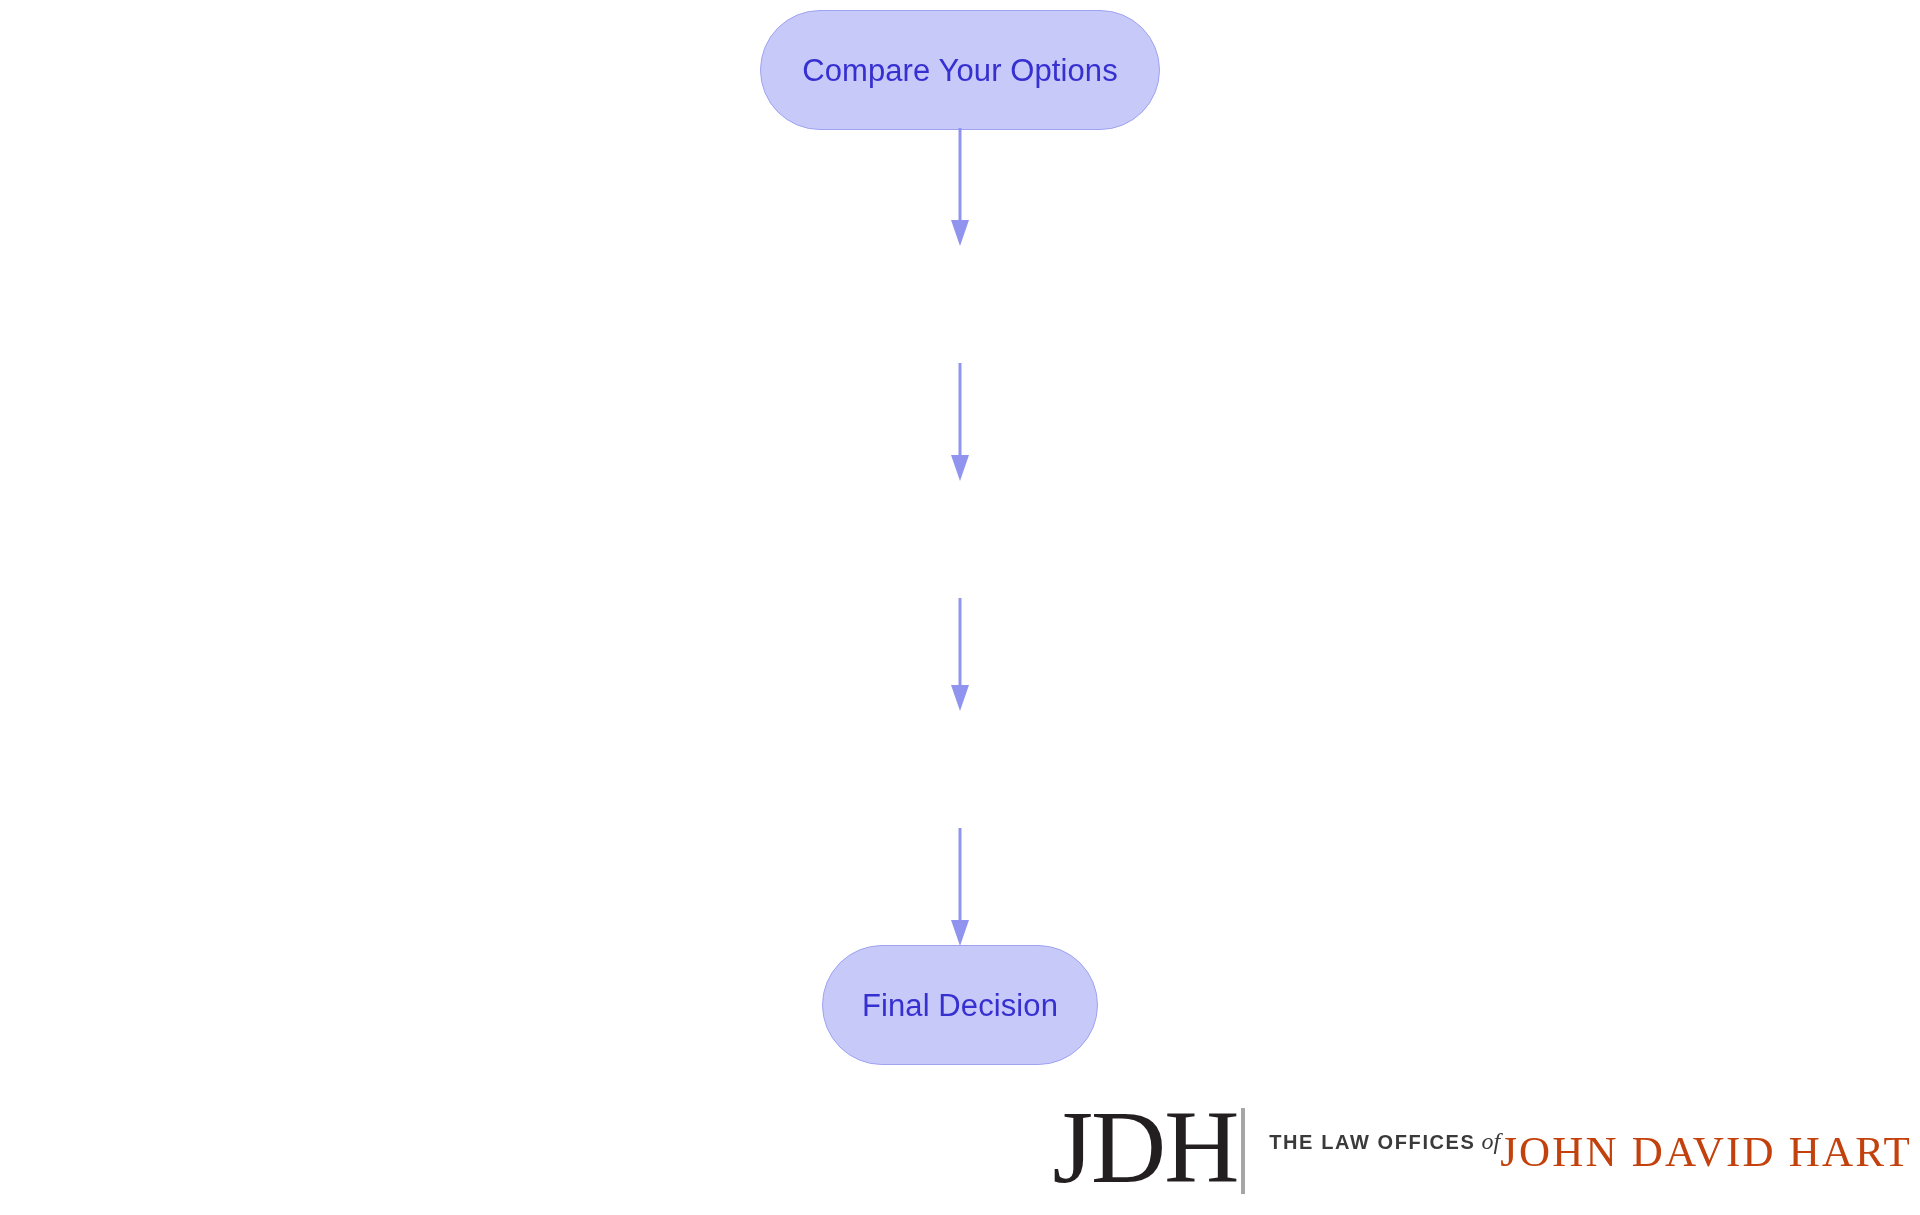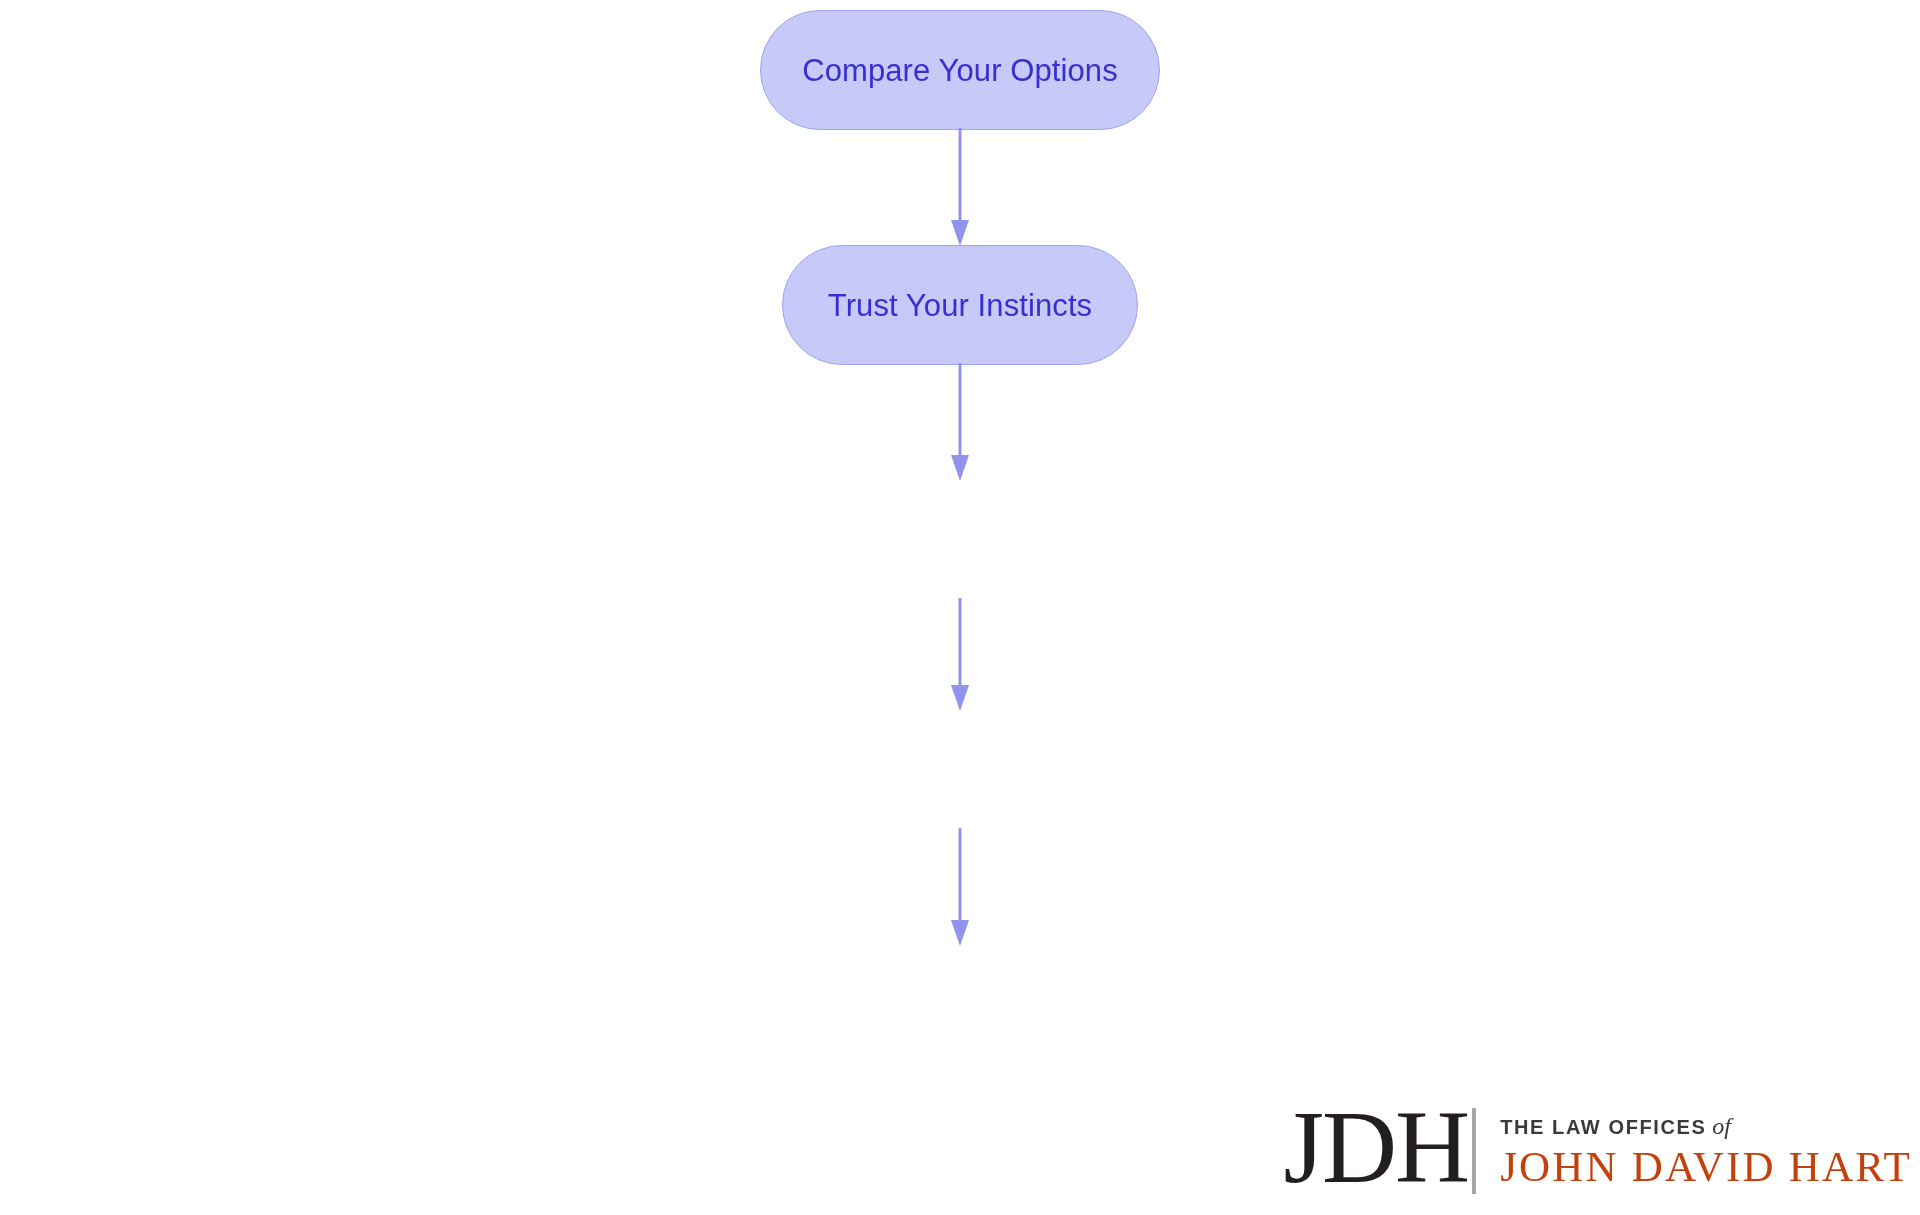--- a/index.html
+++ b/index.html
@@ -99,21 +99,21 @@
     top: -4px;
   }
   .logo-rule {
     width: 4px;
     height: 86px;
     background: #a6a6a6;
     margin-right: 24px;
   }
   .logo-text {
     display: flex;
-    flex-direction: column;
+    flex-direction: row;
     justify-content: center;
   }
   .logo-tagline {
     color: #3a3a3a;
     font-family: "Liberation Sans", sans-serif;
     font-size: 20px;
     font-weight: 700;
     letter-spacing: 1.6px;
     line-height: 1.25;
     white-space: nowrap;
@@ -148,23 +148,20 @@
       <span class="node-label">Compare Your Options</span>
     </div>
 
     <div class="connector conn-0">
       <svg width="30" height="120" viewBox="0 0 30 120" xmlns="http://www.w3.org/2000/svg">
         <line x1="15" y1="0" x2="15" y2="96" stroke="#9094EE" stroke-width="3"></line>
         <polygon points="6,92 24,92 15,118" fill="#9094EE"></polygon>
       </svg>
     </div>
 
-    <div class="node node-1">
-      <span class="node-label">Trust Your Instincts</span>
-    </div>
 
     <div class="connector conn-1">
       <svg width="30" height="120" viewBox="0 0 30 120" xmlns="http://www.w3.org/2000/svg">
         <line x1="15" y1="0" x2="15" y2="96" stroke="#9094EE" stroke-width="3"></line>
         <polygon points="6,92 24,92 15,118" fill="#9094EE"></polygon>
       </svg>
     </div>
 
 
     <div class="connector conn-2">
@@ -175,20 +172,23 @@
     </div>
 
 
     <div class="connector conn-3">
       <svg width="30" height="120" viewBox="0 0 30 120" xmlns="http://www.w3.org/2000/svg">
         <line x1="15" y1="0" x2="15" y2="96" stroke="#9094EE" stroke-width="3"></line>
         <polygon points="6,92 24,92 15,118" fill="#9094EE"></polygon>
       </svg>
     </div>
 
+    <div class="node node-4">
+      <span class="node-label">Final Decision</span>
+    </div>
 
   </div>
 
   <div class="logo">
     <div class="logo-mark">JDH</div>
     <div class="logo-rule"></div>
     <div class="logo-text">
       <div class="logo-tagline"><span>THE LAW OFFICES</span><span class="of"> of</span></div>
       <div class="logo-name">JOHN DAVID HART</div>
     </div>

